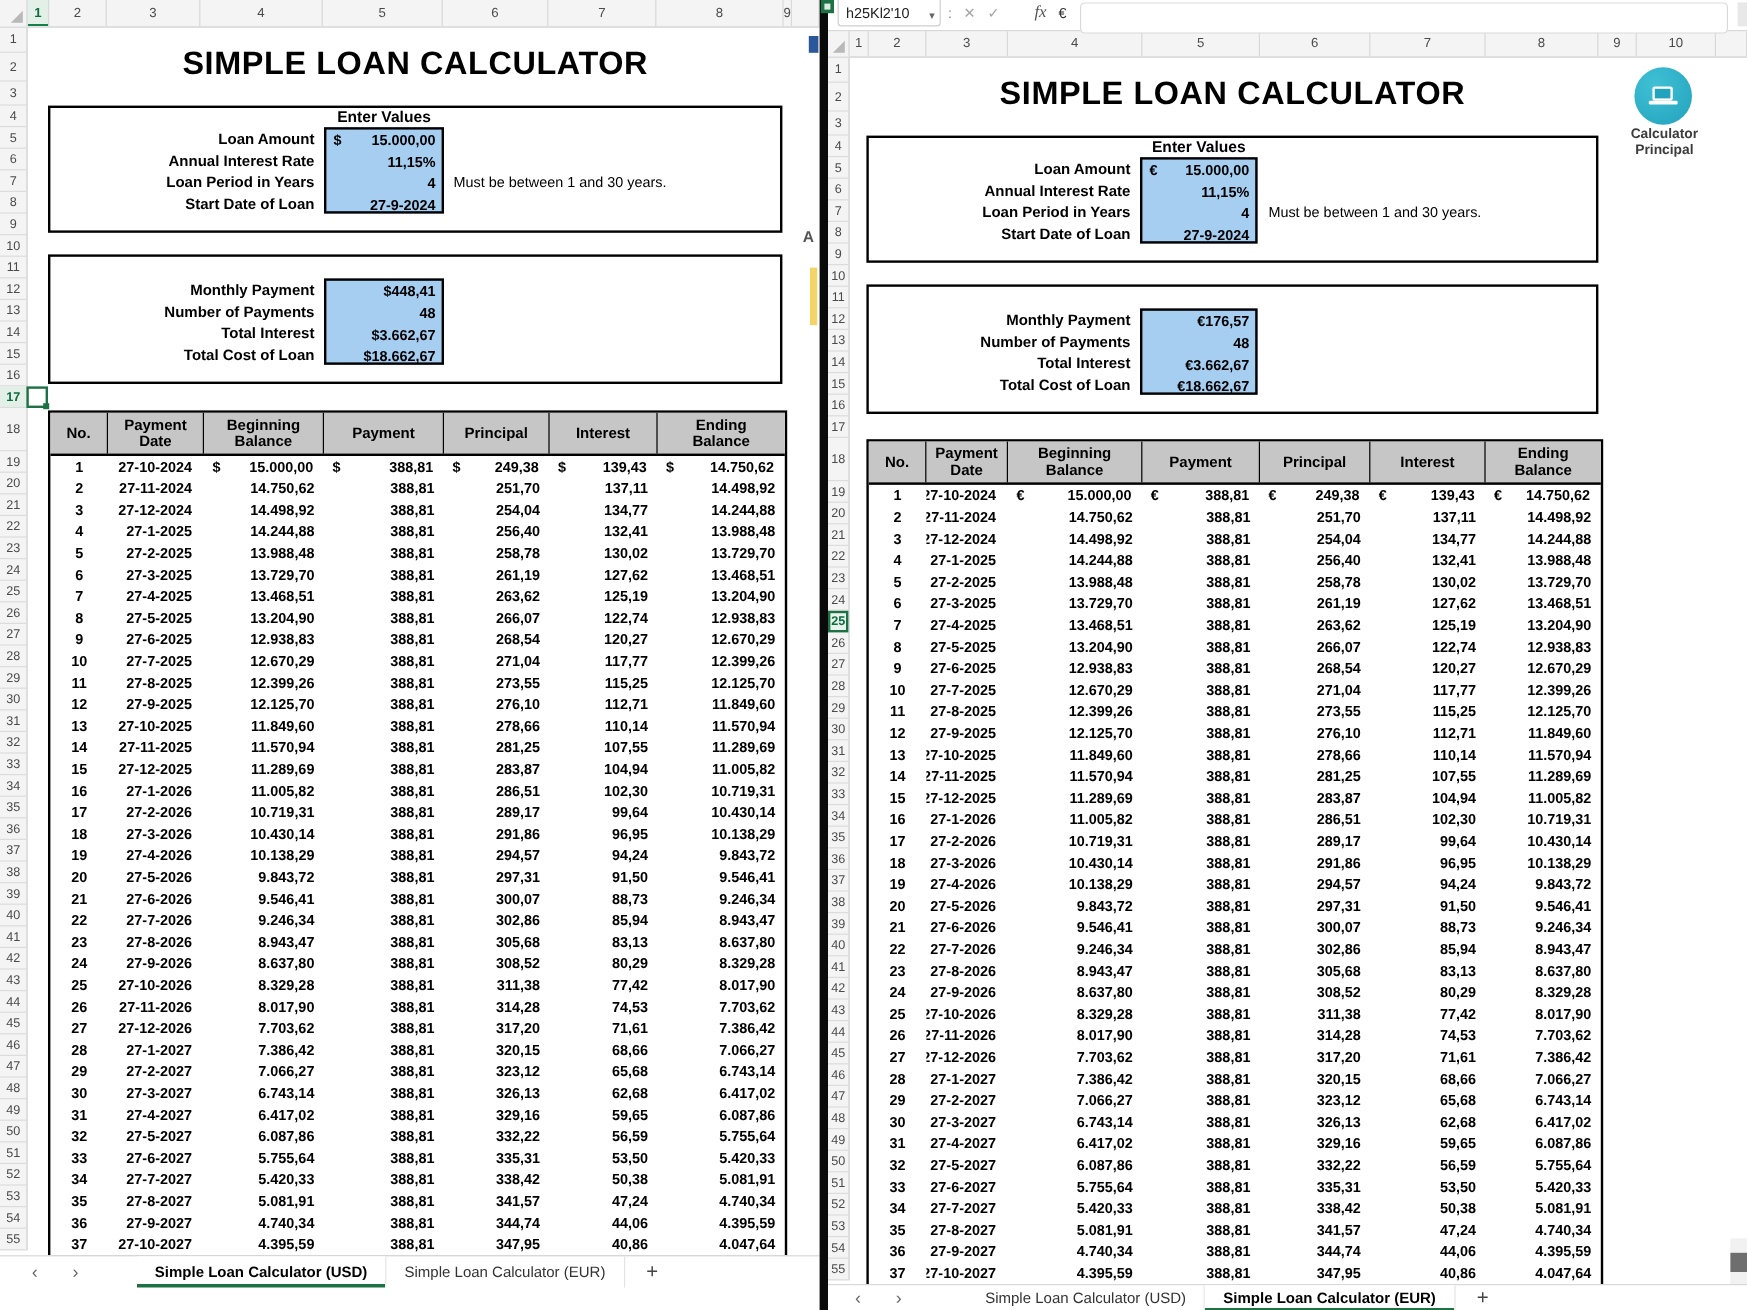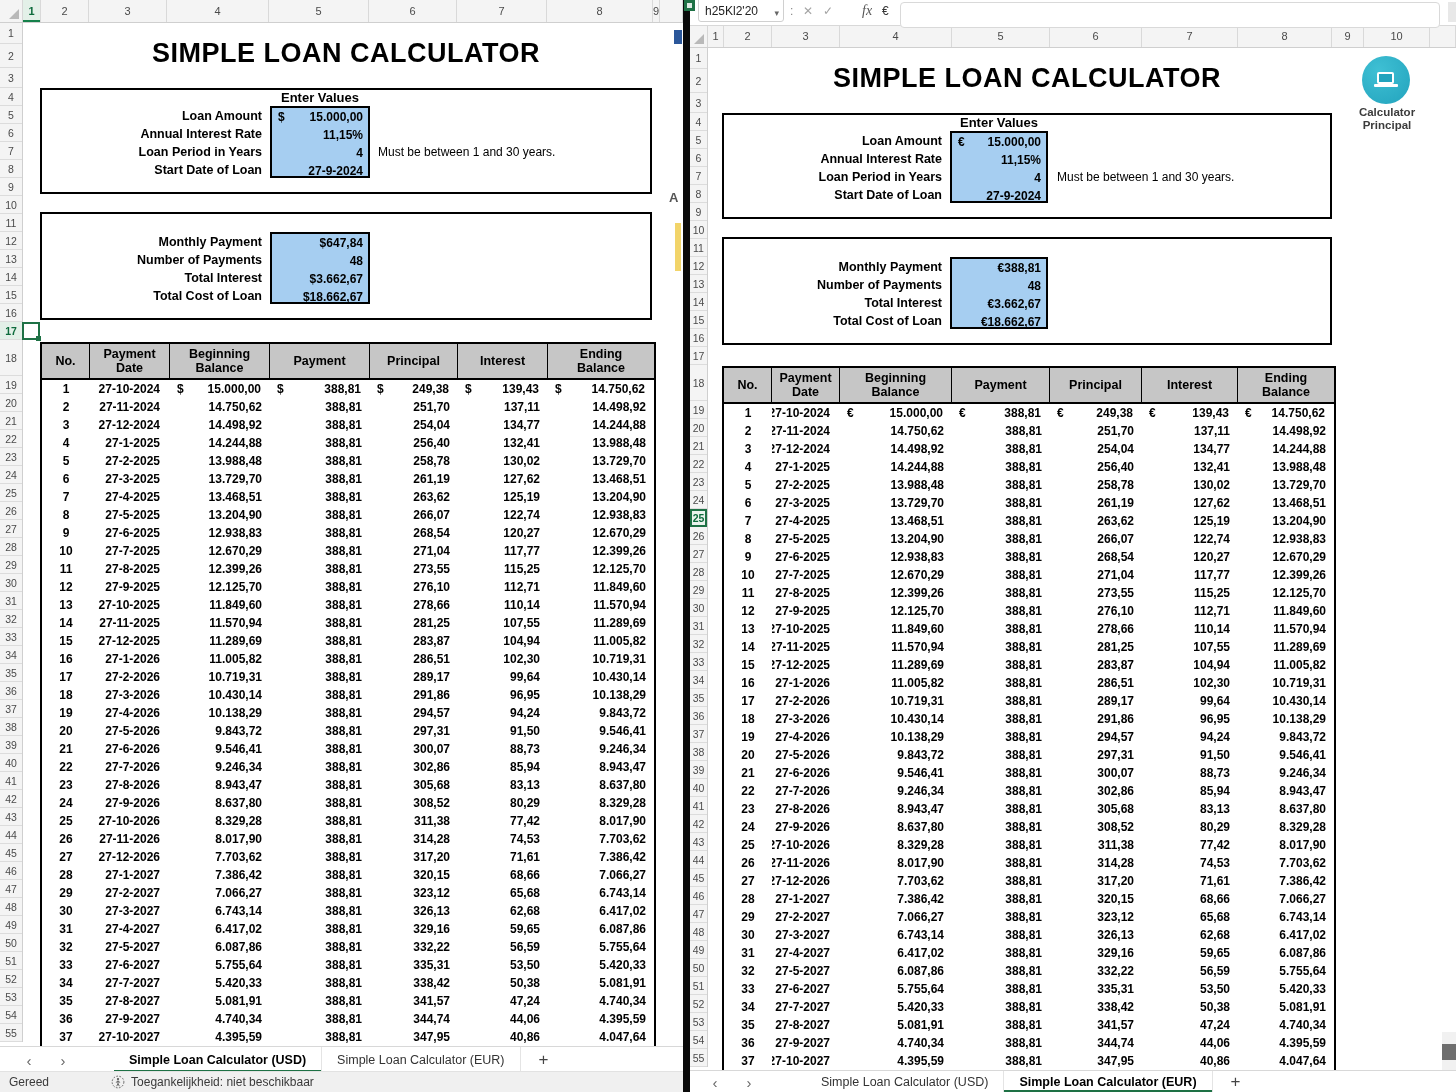--- a/index.html
+++ b/index.html
@@ -196,21 +196,21 @@
 
   <div class="box" style="left:40px;top:212px;width:612px;height:108px;"></div>
   <div id="l-rs-labels">
       <div class="kv-label" style="left: 20px; width: 242px; top: 233px;">Monthly Payment</div>
       <div class="kv-label" style="left: 20px; width: 242px; top: 251px;">Number of Payments</div>
       <div class="kv-label" style="left: 20px; width: 242px; top: 269px;">Total Interest</div>
       <div class="kv-label" style="left: 20px; width: 242px; top: 287px;">Total Cost of Loan</div>
     </div>
   <div class="bluebox" style="left:270px;top:232px;width:100px;height:72px;">
       <div id="l-rs-vals">
-        <div class="kv-val">$647,84</div>
+        <div class="kv-val">$448,41</div>
         <div class="kv-val">48</div>
         <div class="kv-val">$3.662,67</div>
         <div class="kv-val">$18.662,67</div>
       </div>
     </div>
 
   <div class="active-cell" style="left:22px;top:322px;width:18px;height:18px;">
       <div class="handle"></div>
     </div>
 
@@ -584,43 +584,32 @@
   <div class="tabbar" style="top:1046px;height:26px;">
     <div style="width:12px;"></div>
     <div class="nav-arrow">‹</div>
     <div class="nav-arrow">›</div>
     <div style="width:34px;"></div>
     <div class="sheettab active">Simple Loan Calculator (USD)</div>
     <div class="sheettab">Simple Loan Calculator (EUR)</div>
     <div class="addtab">+</div>
   </div>
 
-  <div class="statusbar">
-    <span style="margin-left:9px;">Gereed</span>
-    <span style="margin-left:62px;display:flex;align-items:center;">
-      <svg width="14" height="14" viewBox="0 0 16 16">
-          <circle cx="8" cy="8" r="6.7" fill="none" stroke="#555" stroke-width="1" stroke-dasharray="2 1.6"></circle>
-          <circle cx="8" cy="4.7" r="1.3" fill="#555"></circle>
-          <path d="M8 6.2v3.6 M8 7.4l-2.4 1 M8 7.4l2.4 1 M8 9.8l-1.5 3 M8 9.8l1.5 3" stroke="#555" stroke-width="1" fill="none"></path>
-        </svg>
-    </span>
-    <span style="margin-left:6px;">Toegankelijkheid: niet beschikbaar</span>
-  </div>
 </div>
 
 <div id="divider"></div>
 <div class="frag" style="left:684px;top:0;width:11px;height:11px;background:#1e7145;z-index:60;">
     <div style="position:absolute;left:3px;top:3px;width:5px;height:5px;background:#fff;opacity:.85;"></div>
   </div>
 
 <div class="pane" id="pane-right">
 
   <div class="fbar">
     <div class="namebox">
-      <span>h25Kl2'20</span>
+      <span>h25Kl2'10</span>
       <span style="margin-left:auto;color:#666;font-size:9px;">▾</span>
     </div>
     <div class="fbtn" style="left:100px;color:#888;">:</div>
     <div class="fbtn" style="left:113px;">✕</div>
     <div class="fbtn" style="left:133px;">✓</div>
     <div class="fbtn fx" style="left:172px;top:3px;">fx</div>
     <div class="fbtn" style="left:192px;color:#333;">€</div>
     <div class="finput"></div>
     <div style="position:absolute;right:0;top:2px;width:8px;height:20px;background:#e8e8e8;"></div>
   </div>
@@ -739,21 +728,21 @@
 
   <div class="box" style="left:32px;top:237px;width:610px;height:108px;"></div>
   <div id="r-rs-labels">
       <div class="kv-label" style="left: 10px; width: 242px; top: 258px;">Monthly Payment</div>
       <div class="kv-label" style="left: 10px; width: 242px; top: 276px;">Number of Payments</div>
       <div class="kv-label" style="left: 10px; width: 242px; top: 294px;">Total Interest</div>
       <div class="kv-label" style="left: 10px; width: 242px; top: 312px;">Total Cost of Loan</div>
     </div>
   <div class="bluebox" style="left:260px;top:257px;width:98px;height:72px;">
       <div id="r-rs-vals">
-        <div class="kv-val">€388,81</div>
+        <div class="kv-val">€176,57</div>
         <div class="kv-val">48</div>
         <div class="kv-val">€3.662,67</div>
         <div class="kv-val">€18.662,67</div>
       </div>
     </div>
 
   <div class="amtbl" style="left:32px;top:366px;width:610px;" id="table-eur">
       <div class="thead">
         <div class="th" style="width: 48px;">No.</div>
         <div class="th" style="width: 68px;">Payment

